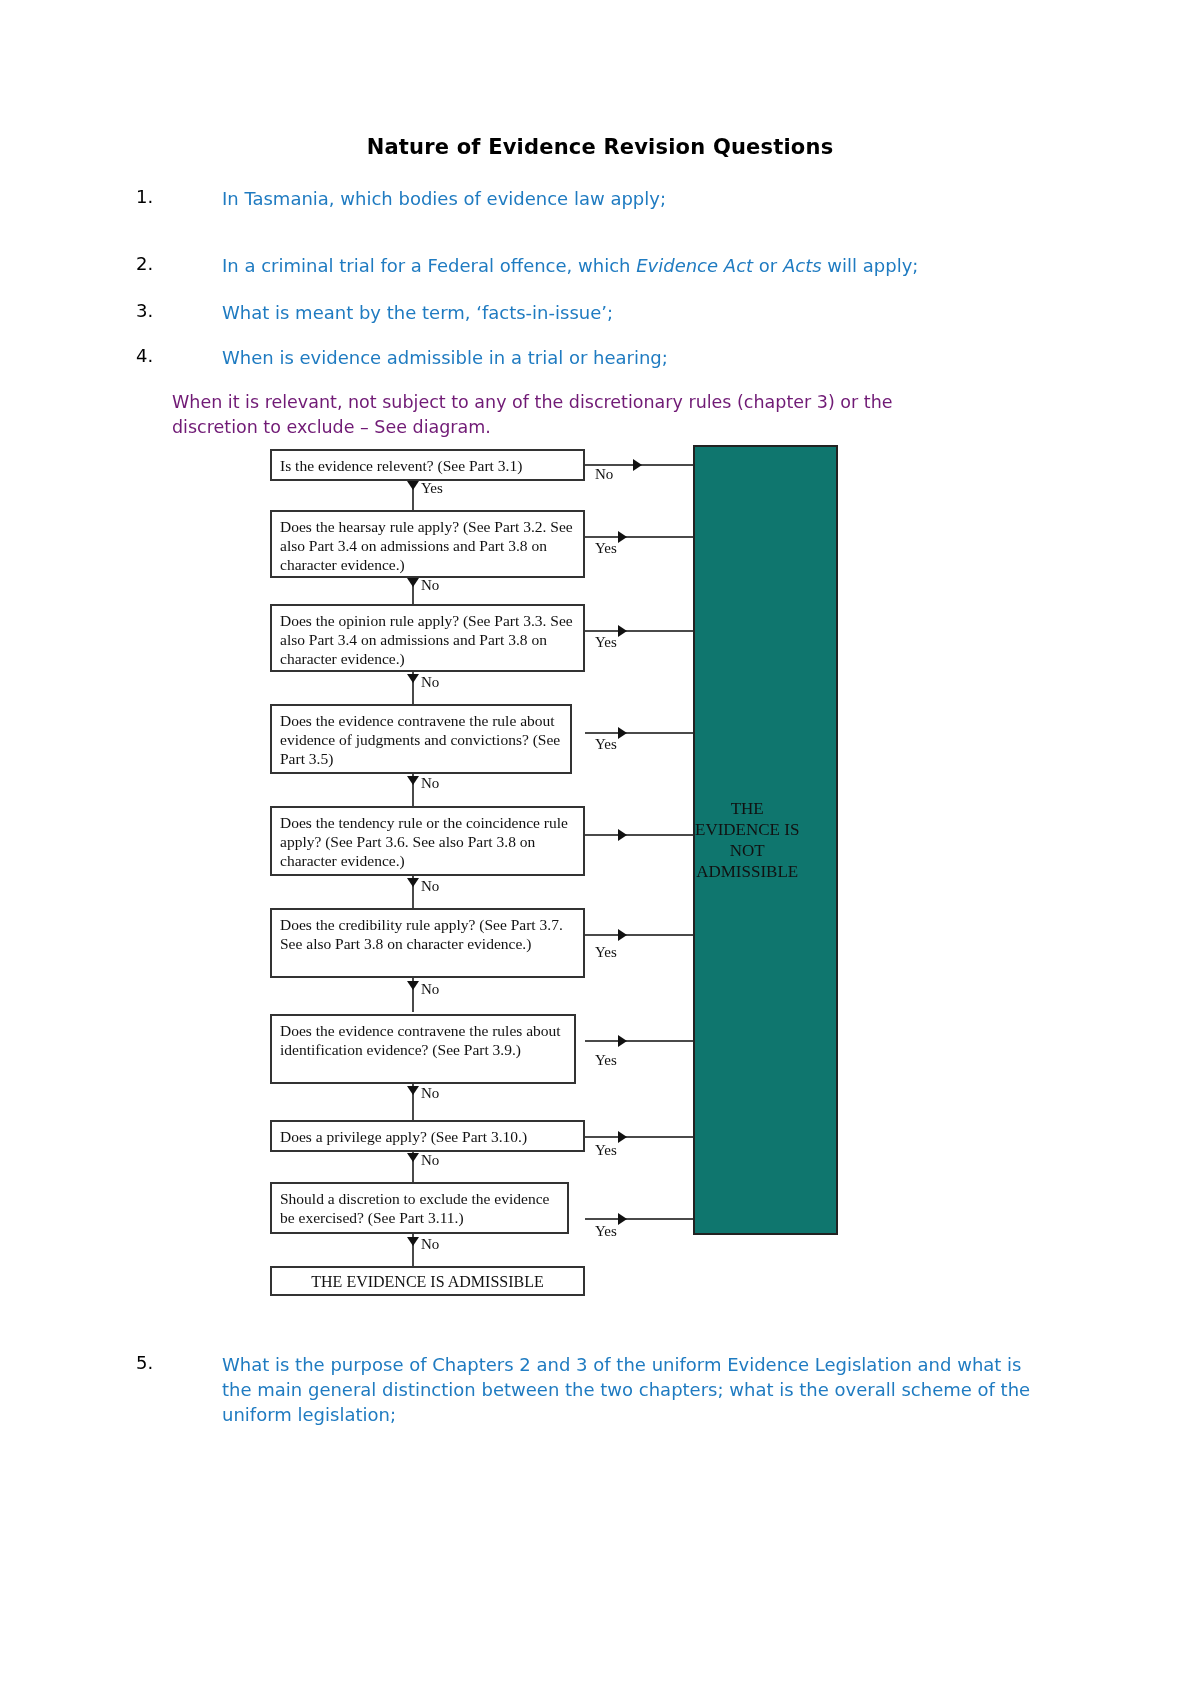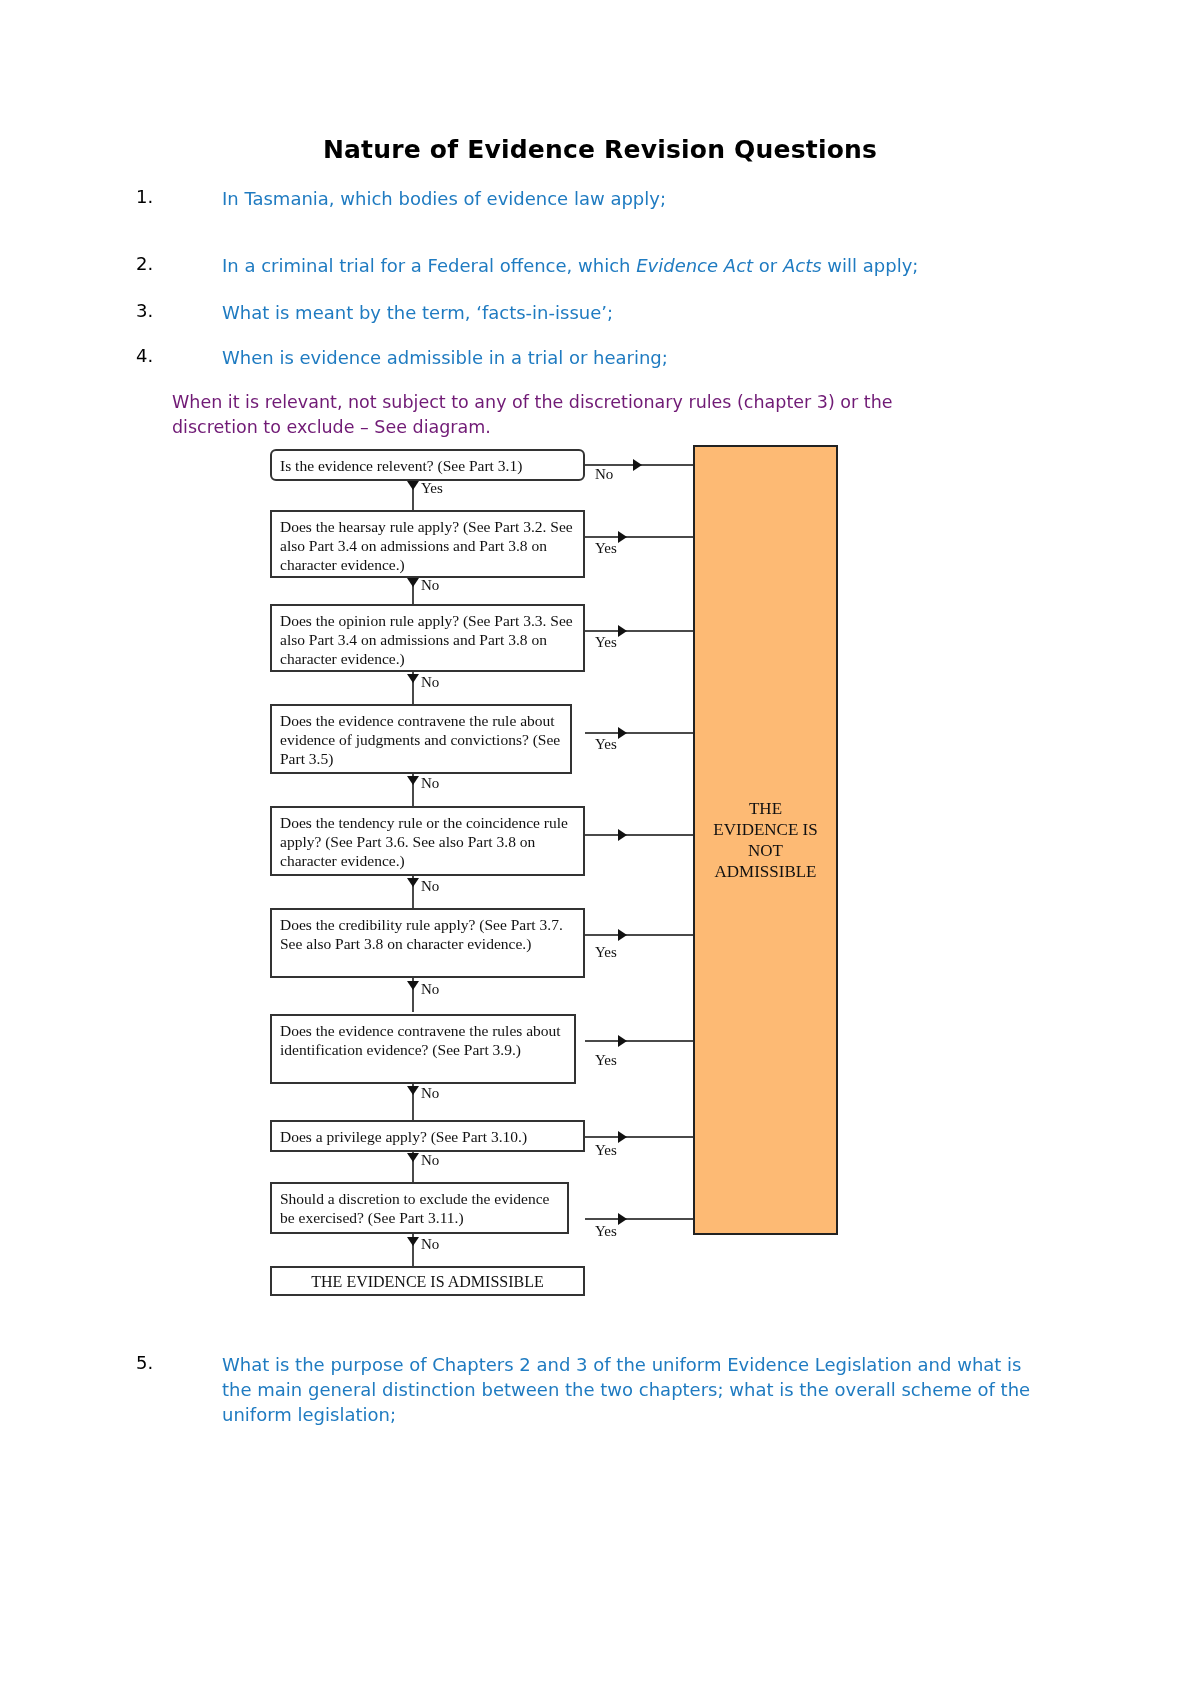--- a/index.html
+++ b/index.html
@@ -24,21 +24,21 @@
   }
 
   
   .doc-title {
     position: absolute;
     left: 0;
     top: 135px;
     width: 1200px;
     text-align: center;
     font-family: "DejaVu Sans", sans-serif;
-    font-size: 25px;
+    font-size: 21px;
     font-weight: bold;
     letter-spacing: 0.2px;
     color: #000000;
   }
 
   
   .q-row {
     position: absolute;
     display: flex;
     align-items: flex-start;
@@ -100,24 +100,24 @@
   .fbox.center {
     text-align: center;
     padding-top: 4px;
   }
 
   
   .not-admissible {
     position: absolute;
     box-sizing: border-box;
     border: 2px solid #222222;
-    background: #fdba74;
+    background: #0f766e;
     display: flex;
     align-items: center;
-    justify-content: center;
+    justify-content: flex-start;
     text-align: center;
     font-family: "Liberation Serif", serif;
     font-size: 17px;
     line-height: 21px;
     color: #111111;
     z-index: 3;
   }
 
   
   .v-line {
@@ -192,21 +192,21 @@
 
     <div class="not-admissible" style="left:438px; top:5px; width:145px; height:790px;">
       <div>
         <div>THE</div>
         <div>EVIDENCE IS</div>
         <div>NOT</div>
         <div>ADMISSIBLE</div>
       </div>
     </div>
 
-    <div class="fbox" style="left:15px; top:9px; width:315px; height:32px;border-radius:6px;">Is the evidence relevent? (See Part 3.1)</div>
+    <div class="fbox" style="left:15px; top:9px; width:315px; height:32px;">Is the evidence relevent? (See Part 3.1)</div>
     <div class="h-line" style="left:330px; top:24px; width:108px;"></div>
     <div class="arrow-right" style="left:378px; top:19px;"></div>
     <div class="edge-label" style="left:340px; top:26px;">No</div>
     <div class="v-line" style="left:157px; top:41px; height:37px;"></div>
     <div class="arrow-down" style="left:152px; top:41px;"></div>
     <div class="edge-label" style="left:166px; top:40px;">Yes</div>
 
     <div class="fbox" style="left:15px; top:70px; width:315px; height:68px;">Does the hearsay rule apply? (See Part 3.2. See also Part 3.4 on admissions and Part 3.8 on character evidence.)</div>
     <div class="h-line" style="left:330px; top:96px; width:108px;"></div>
     <div class="arrow-right" style="left:363px; top:91px;"></div>

